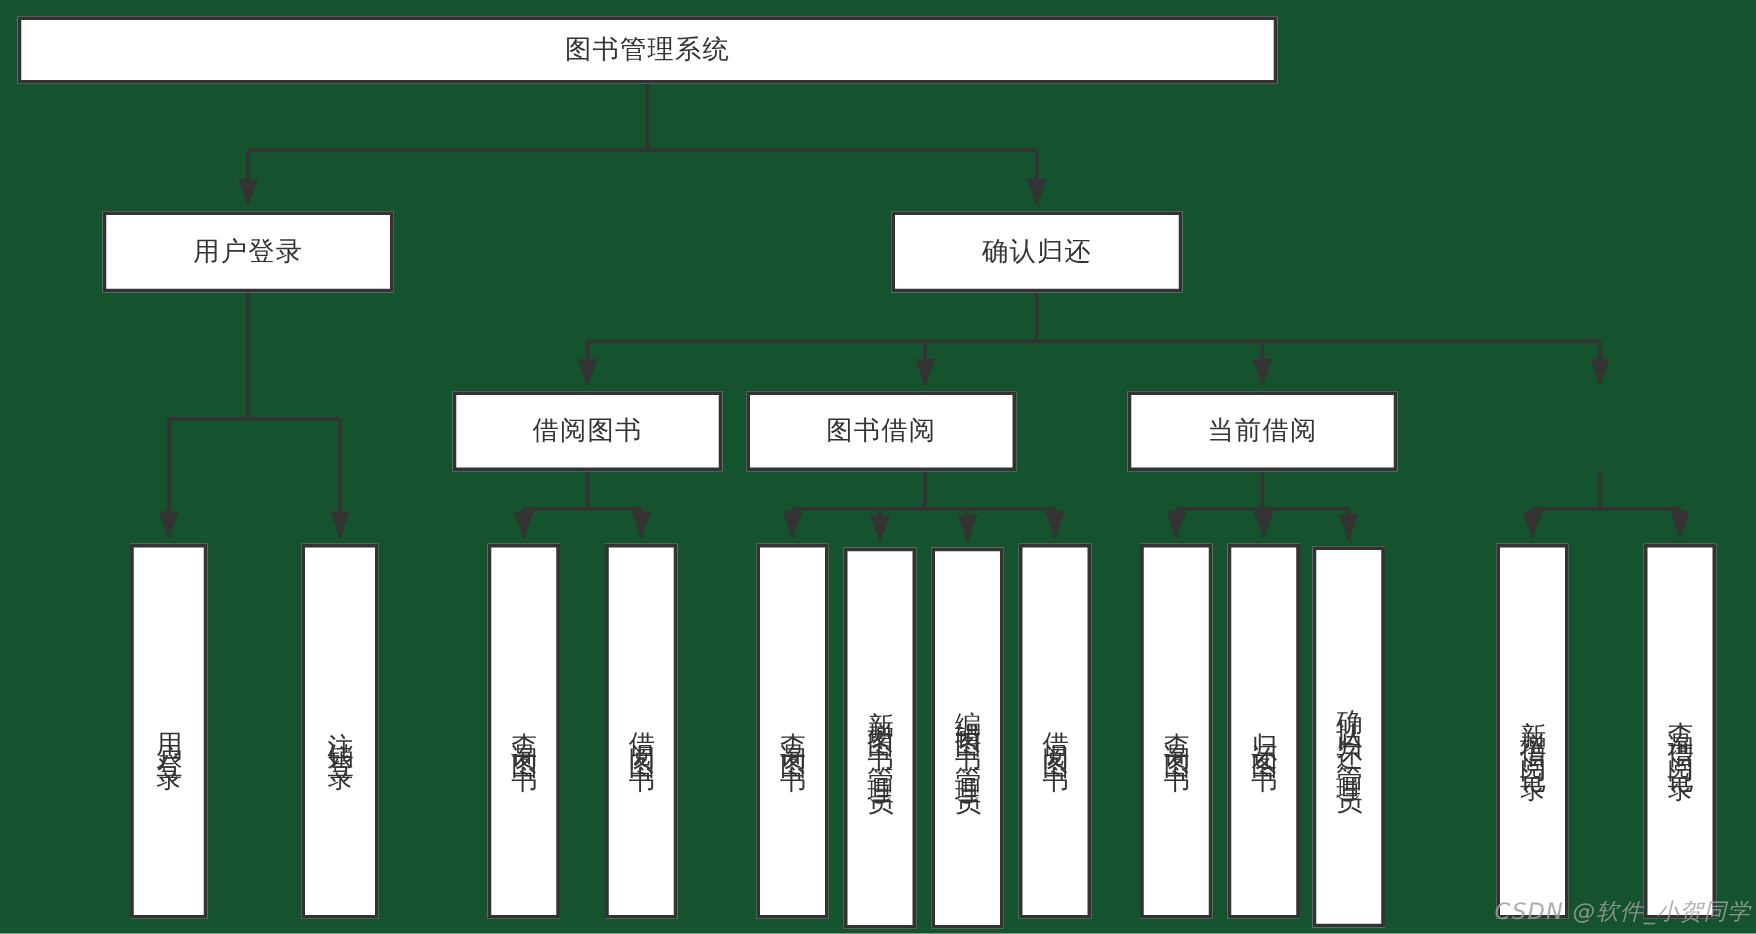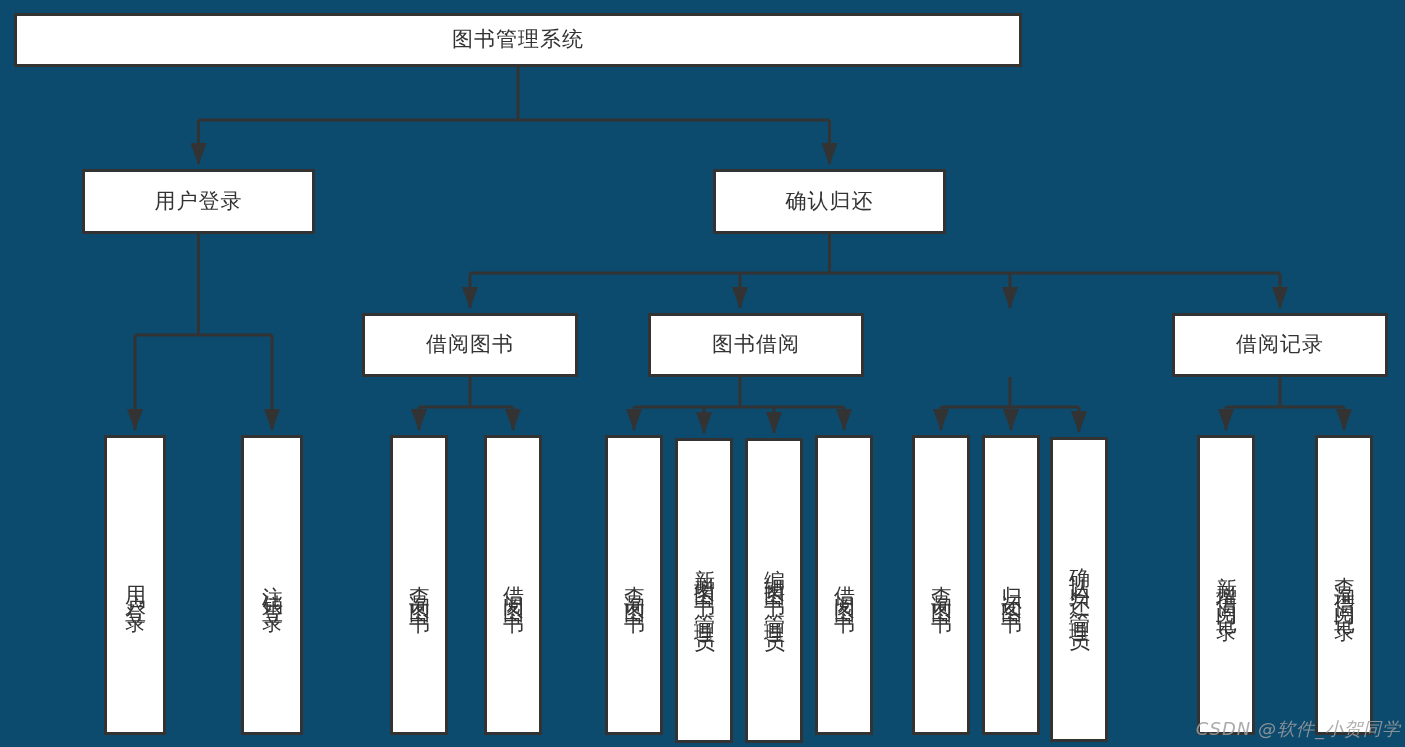--- a/index.html
+++ b/index.html
@@ -5,21 +5,21 @@
   html, body {
     margin: 0;
     padding: 0;
     background: #ffffff;
     font-family: "DejaVu Sans", "Liberation Sans", sans-serif;
   }
   #canvas {
     position: relative;
     width: 1405px;
     height: 747px;
-    background: #0c4a6e;
+    background: #14532d;
     overflow: hidden;
   }
   #connectors {
     position: absolute;
     left: 0;
     top: 0;
     width: 1405px;
     height: 747px;
   }
   .node {
@@ -102,22 +102,22 @@
       <path d="M1344,407 V430" marker-end="url(#arrow)"></path>
     </g>
   </svg>
 
   <div class="node h" style="left:14px;top:13px;width:1008px;height:54px">图书管理系统</div>
 
   <div class="node h" style="left:82px;top:169px;width:233px;height:65px">用户登录</div>
   <div class="node h" style="left:713px;top:169px;width:233px;height:65px">确认归还</div>
 
   <div class="node h" style="left:362px;top:313px;width:216px;height:64px">借阅图书</div>
-  <div class="node h" style="left:648px;top:313px;width:216px;height:64px">图书借阅</div>
-  <div class="node h" style="left:1172px;top:313px;width:216px;height:64px">借阅记录</div>
+  <div class="node h" style="left:597px;top:313px;width:216px;height:64px">图书借阅</div>
+  <div class="node h" style="left:902px;top:313px;width:216px;height:64px">当前借阅</div>
 
   <div class="node v" style="left:104px;top:435px;width:62px;height:300px">用户登录</div>
   <div class="node v" style="left:241px;top:435px;width:62px;height:300px">注销登录</div>
 
   <div class="node v" style="left:390px;top:435px;width:58px;height:300px">查询图书</div>
   <div class="node v" style="left:484px;top:435px;width:58px;height:300px">借阅图书</div>
 
   <div class="node v" style="left:605px;top:435px;width:58px;height:300px">查询图书</div>
   <div class="node v" style="left:675px;top:438px;width:58px;height:305px">新增图书（管理员）</div>
   <div class="node v" style="left:745px;top:438px;width:58px;height:305px">编辑图书（管理员）</div>

